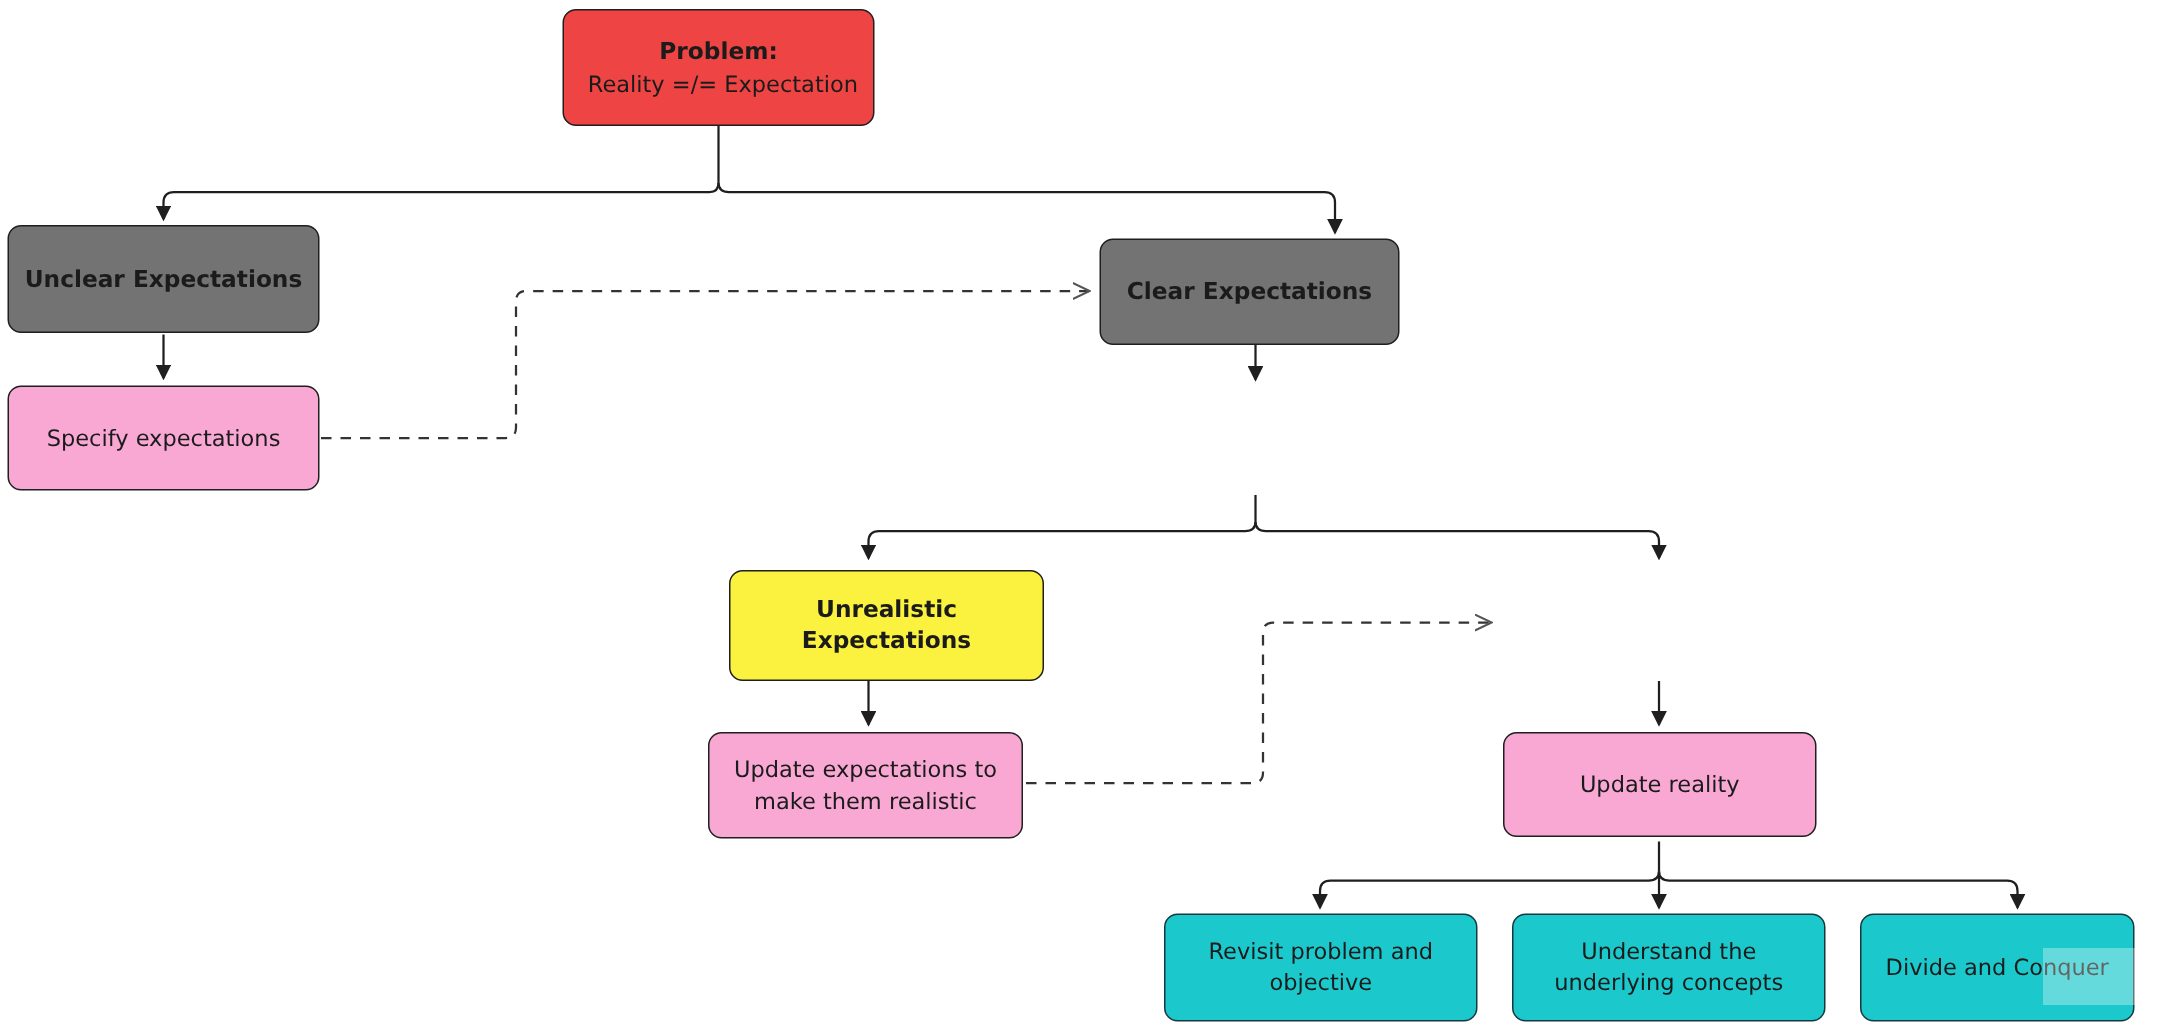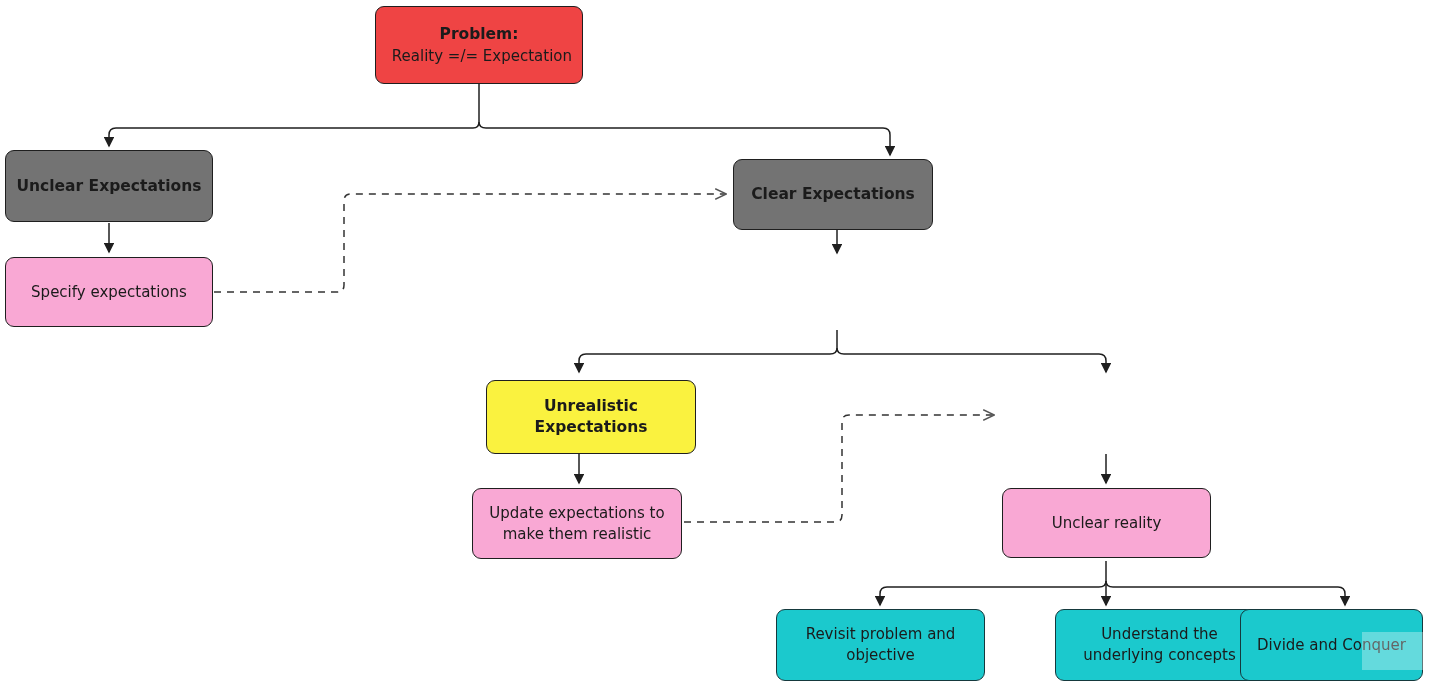--- a/index.html
+++ b/index.html
@@ -138,28 +138,28 @@
   <div class="node yellow bold" style="left:474px; top:380px; width:210px; height:74px;margin-left:12px;">
     <span class="label">Unrealistic Expectations</span>
   </div>
 
 
   <div class="node green" style="left:472px; top:488px; width:210px; height:71px;">
     <span class="label">Update expectations to make them realistic</span>
   </div>
 
   <div class="node green" style="left:1002px; top:488px; width:209px; height:70px;">
-    <span class="label">Unclear reality</span>
+    <span class="label">Update reality</span>
   </div>
 
   <div class="node cyan" style="left:776px; top:609px; width:209px; height:72px;">
     <span class="label">Revisit problem and objective</span>
   </div>
 
-  <div class="node cyan" style="left:1008px; top:609px; width:209px; height:72px;margin-left:47px;">
+  <div class="node cyan" style="left:1008px; top:609px; width:209px; height:72px;">
     <span class="label">Understand the underlying concepts</span>
   </div>
 
   <div class="node cyan" style="left:1240px; top:609px; width:183px; height:72px;">
     <span class="label">Divide and Conquer</span>
   </div>
 
   <div class="overlay-badge" style="left:1362px; top:632px; width:80px; height:38px;"></div>
 
 </div>

